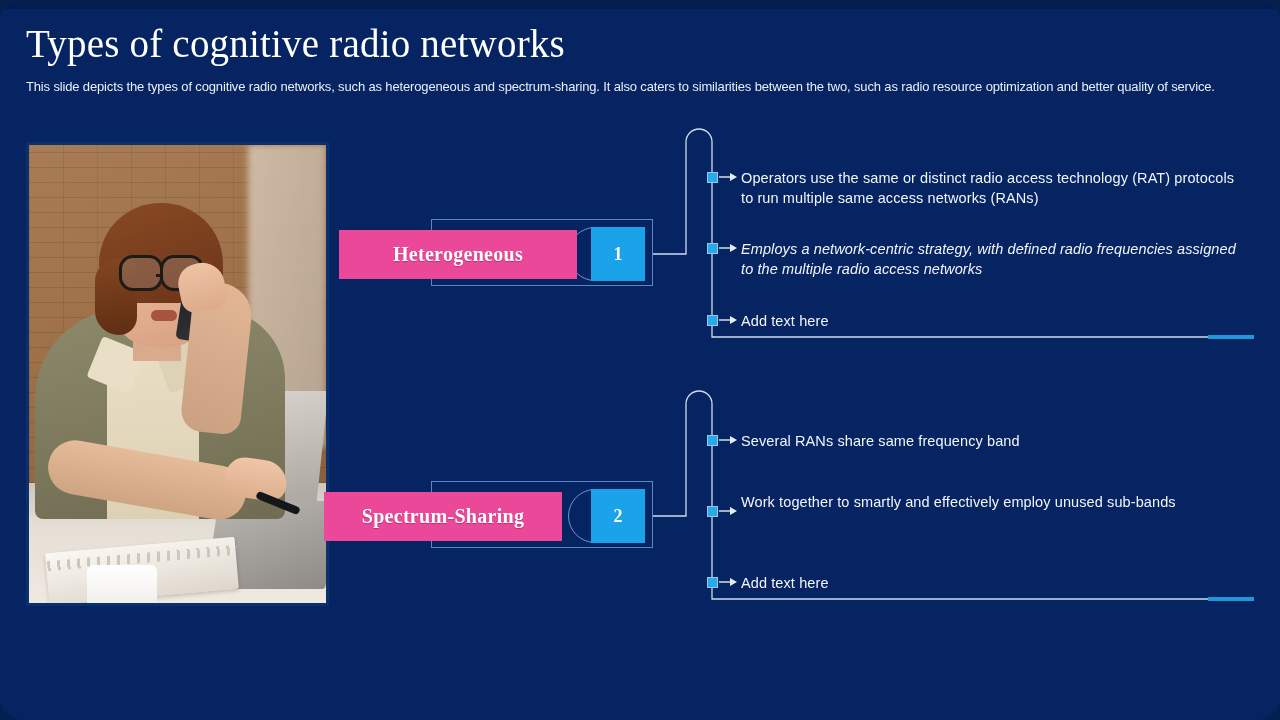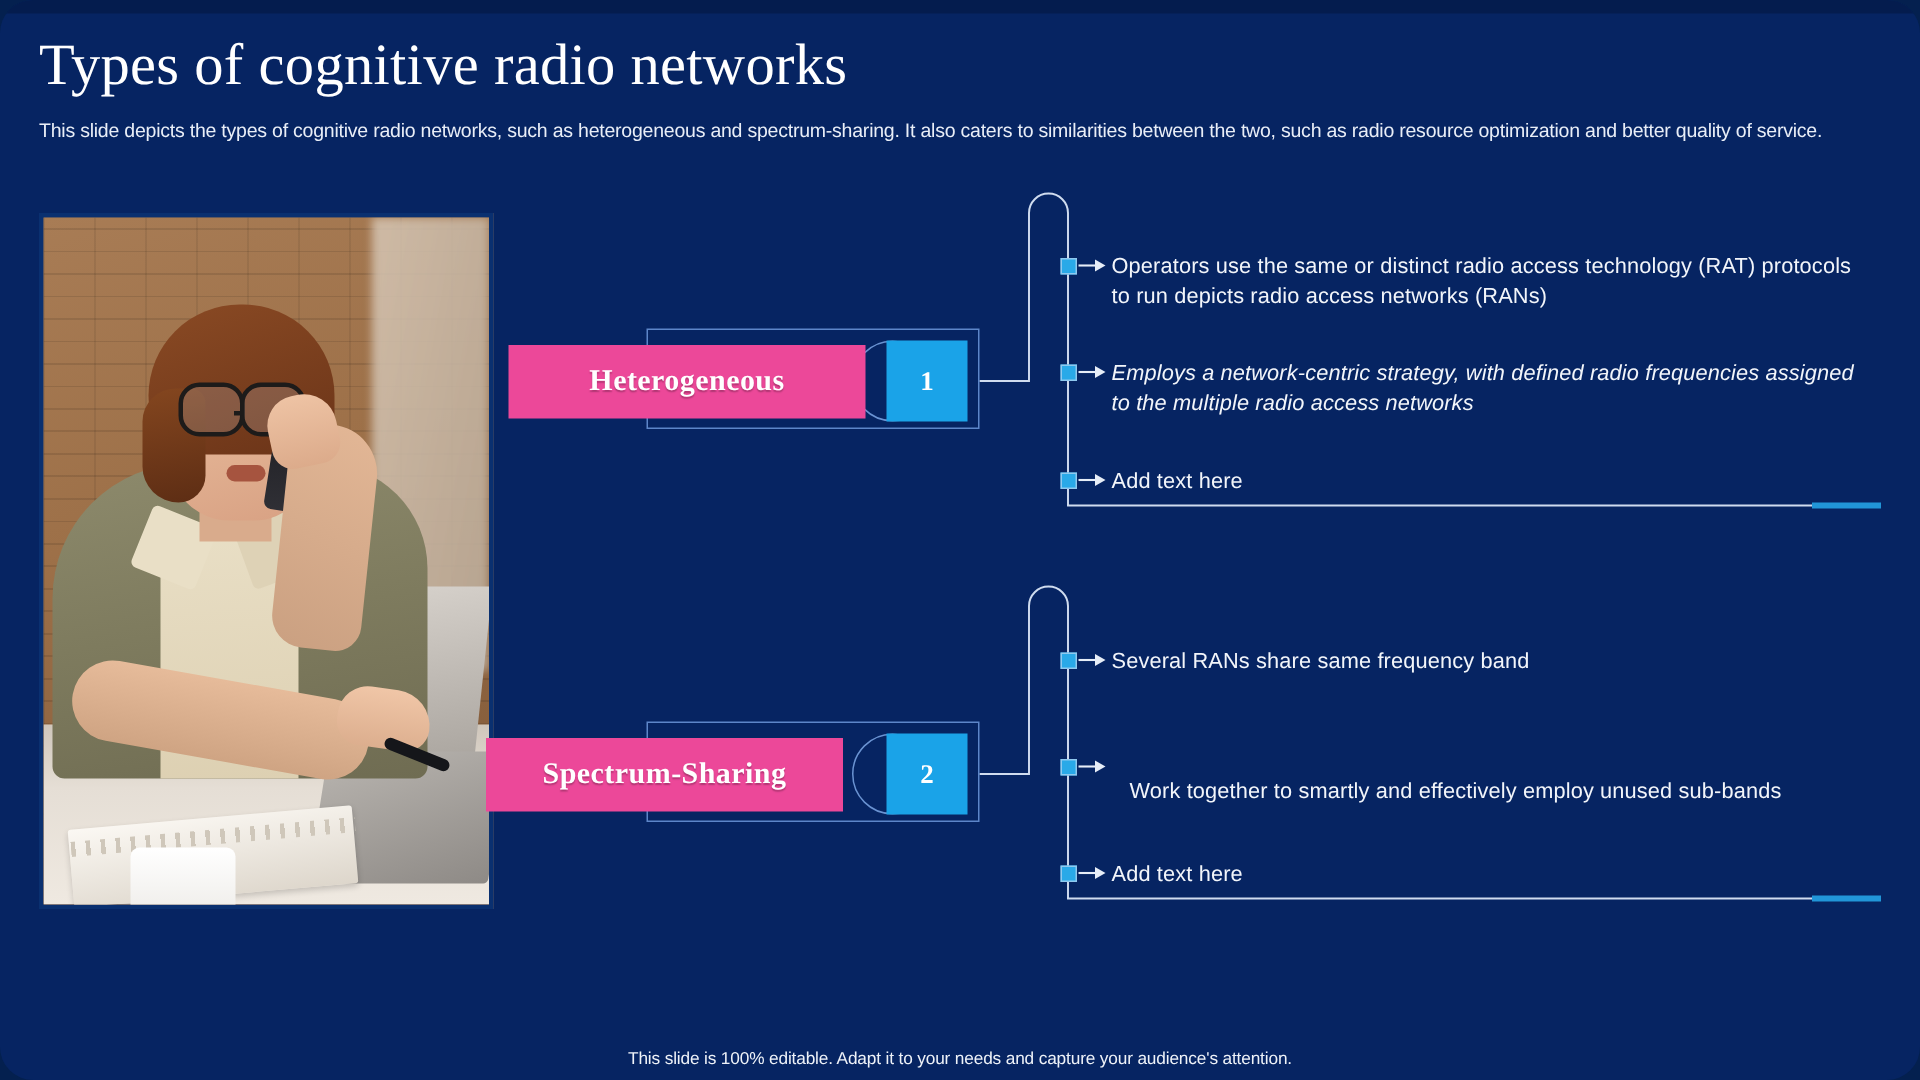--- a/index.html
+++ b/index.html
@@ -417,21 +417,21 @@
   <div class="branch-outline" style="left:431px; top:219px; width:222px; height:67px;"></div>
   <div class="num-circle" style="left:568px; top:227px; width:54px; height:54px;"></div>
   <div class="label-box" style="left:339px; top:230px; width:238px; height:49px;">
     <span class="label-text">Heterogeneous</span>
   </div>
   <div class="num-box" style="left:591px; top:227px; width:54px; height:54px;">
     <span class="num-text">1</span>
   </div>
 
   <div class="bullet-square" style="left:707px; top:172px;"></div>
-  <div class="bullet-text" style="left:741px; top:168px; width:500px;">Operators use the same or distinct radio access technology (RAT) protocols to run depicts radio access networks (RANs)</div>
+  <div class="bullet-text" style="left:741px; top:168px; width:500px;">Operators use the same or distinct radio access technology (RAT) protocols to run multiple same access networks (RANs)</div>
 
   <div class="bullet-square" style="left:707px; top:243px;"></div>
   <div class="bullet-text" style="left:741px; top:239px; width:500px;font-style:italic;">Employs a network-centric strategy, with defined radio frequencies assigned to the multiple radio access networks</div>
 
   <div class="bullet-square" style="left:707px; top:315px;"></div>
   <div class="bullet-text" style="left:741px; top:311px; width:500px;">Add text here</div>
 
   <div class="accent-bar" style="left:1208px; top:335px; width:46px;"></div>
 
   <div class="branch-outline" style="left:431px; top:481px; width:222px; height:67px;"></div>
@@ -440,23 +440,22 @@
     <span class="label-text">Spectrum-Sharing</span>
   </div>
   <div class="num-box" style="left:591px; top:489px; width:54px; height:54px;">
     <span class="num-text">2</span>
   </div>
 
   <div class="bullet-square" style="left:707px; top:435px;"></div>
   <div class="bullet-text" style="left:741px; top:431px; width:500px;">Several RANs share same frequency band</div>
 
   <div class="bullet-square" style="left:707px; top:506px;"></div>
-  <div class="bullet-text" style="left:741px; top:518px; width:510px;margin-left:12px;">Work together to smartly and effectively employ unused sub-bands</div>
+  <div class="bullet-text" style="left:741px; top:492px; width:510px;">Work together to smartly and effectively employ unused sub-bands</div>
 
   <div class="bullet-square" style="left:707px; top:577px;"></div>
   <div class="bullet-text" style="left:741px; top:573px; width:500px;">Add text here</div>
 
   <div class="accent-bar" style="left:1208px; top:597px; width:46px;"></div>
 
 
-  <div class="footer-note" style="top:700px;">This slide is 100% editable. Adapt it to your needs and capture your audience's attention.</div>
 
 </div>
 
 </body></html>

